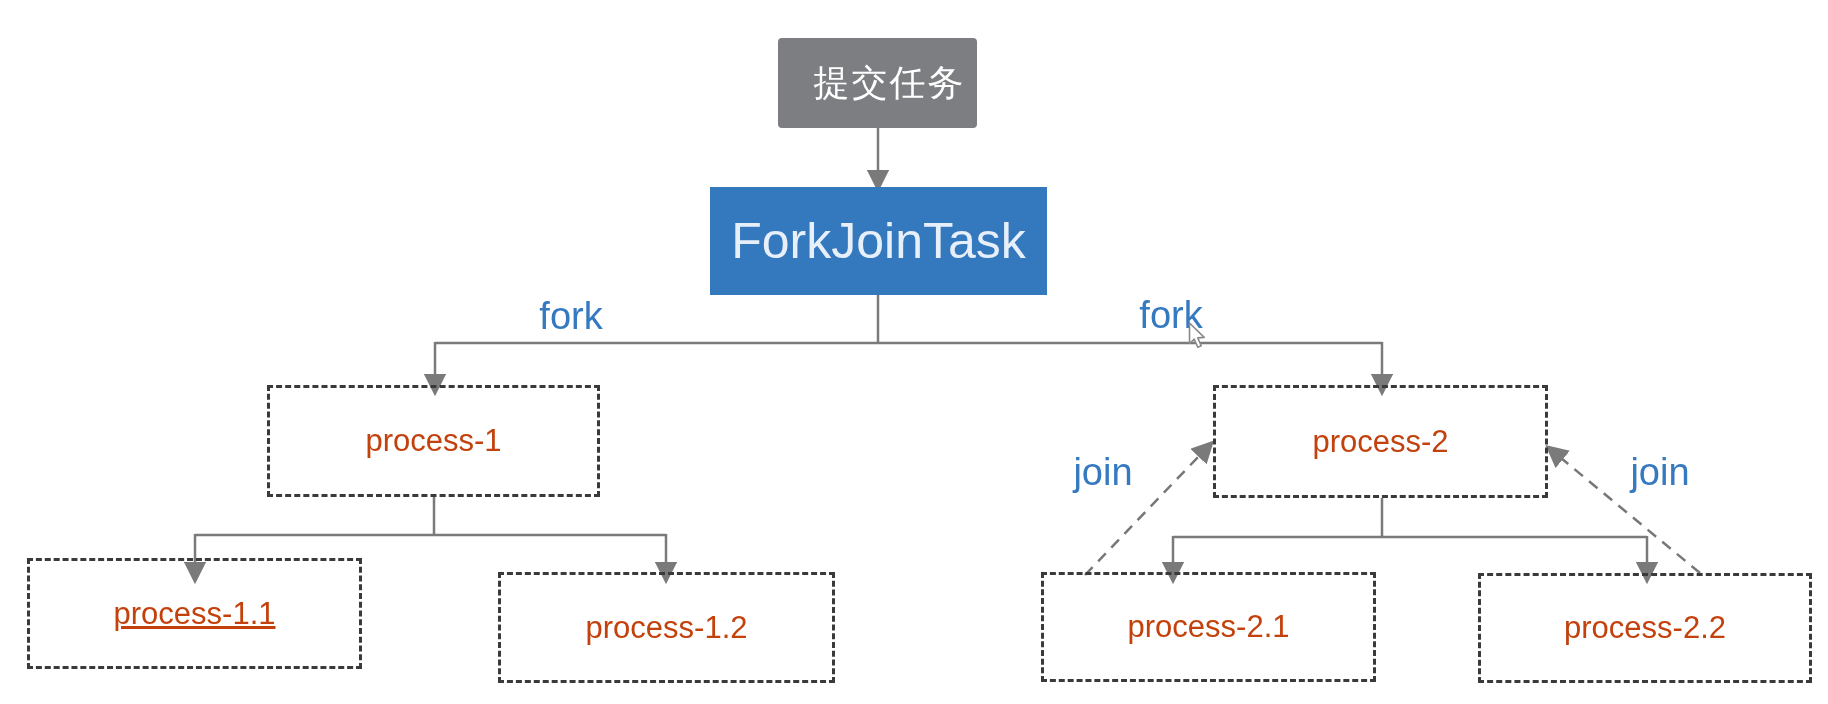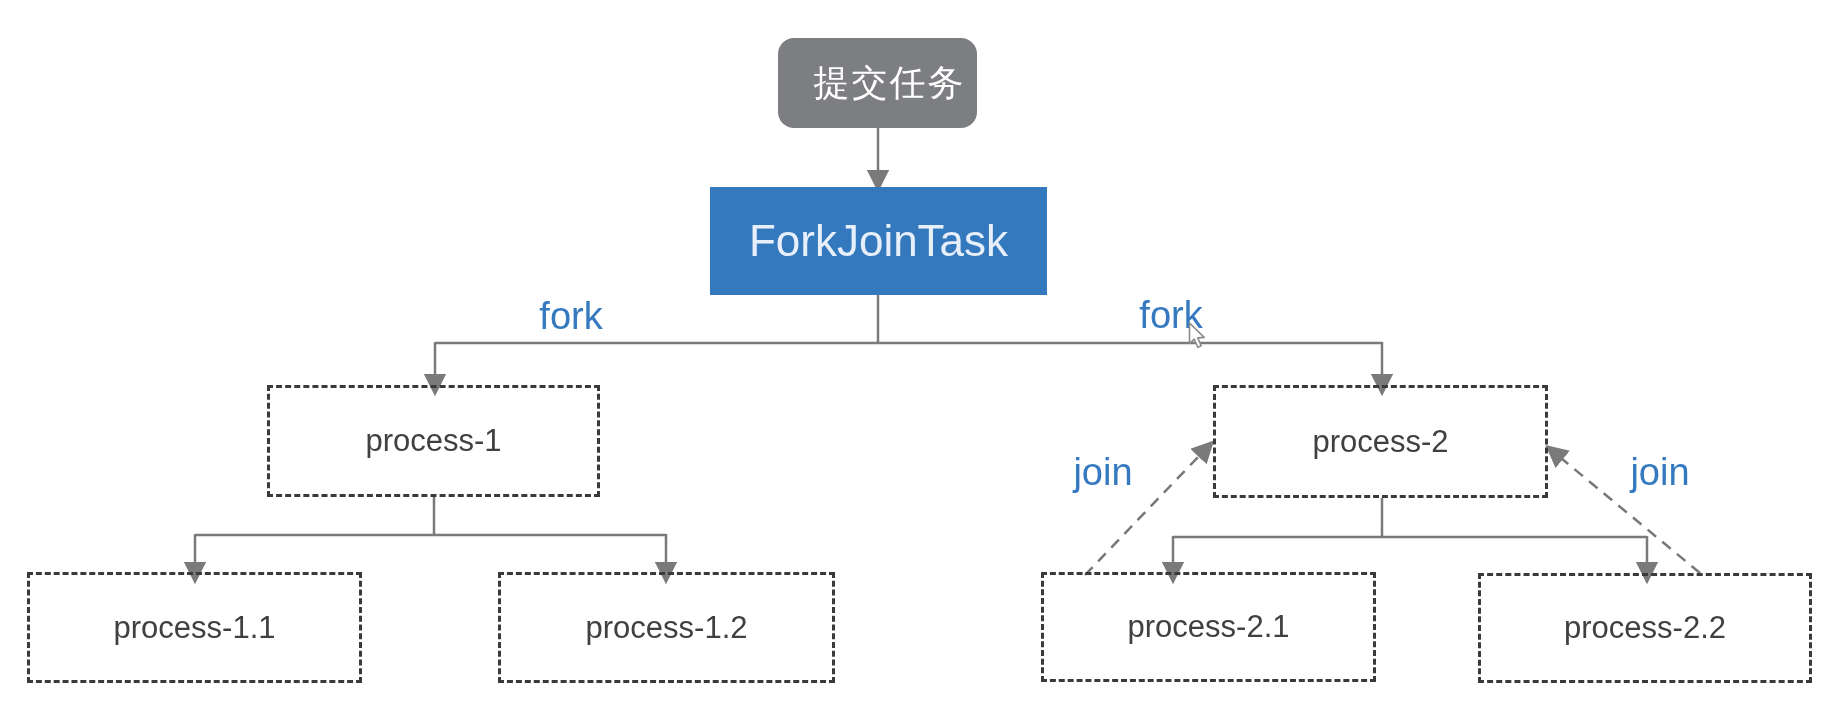--- a/index.html
+++ b/index.html
@@ -27,34 +27,34 @@
     display: flex;
     align-items: center;
     justify-content: center;
     box-sizing: border-box;
     text-align: center;
     white-space: nowrap;
   }
   .node-solid-gray {
     background: #7d7e82;
     color: #ffffff;
-    border-radius: 16px;
+    border-radius: 4px;
     font-size: 36px;
     letter-spacing: 2px;
     padding-left: 24px;
   }
   .node-solid-blue {
     background: #3478bd;
     color: #e6effa;
-    font-size: 44px;
+    font-size: 50px;
   }
   .node-dashed {
     background: transparent;
     border: 3px dashed #3a3a3a;
-    color: #404040;
+    color: #c2410c;
     font-size: 31px;
   }
   .edge-label {
     position: absolute;
     transform: translate(-50%, -50%);
     color: #3579c0;
     font-size: 38px;
     line-height: 1;
     white-space: nowrap;
   }
@@ -100,21 +100,21 @@
   </svg>
 
   <div class="node node-solid-gray" style="left:778px; top:38px; width:199px; height:90px;">提交任务</div>
 
   <div class="node node-solid-blue" style="left:710px; top:187px; width:337px; height:108px;">ForkJoinTask</div>
 
   <div class="node node-dashed" style="left:267px; top:385px; width:333px; height:112px;">process-1</div>
 
   <div class="node node-dashed" style="left:1213px; top:385px; width:335px; height:113px;">process-2</div>
 
-  <div class="node node-dashed" style="left:27px; top:572px; width:335px; height:111px;">process-1.1</div>
+  <div class="node node-dashed" style="left:27px; top:558px; width:335px; height:111px;text-decoration:underline;">process-1.1</div>
 
   <div class="node node-dashed" style="left:498px; top:572px; width:337px; height:111px;">process-1.2</div>
 
   <div class="node node-dashed" style="left:1041px; top:572px; width:335px; height:110px;">process-2.1</div>
 
   <div class="node node-dashed" style="left:1478px; top:573px; width:334px; height:110px;">process-2.2</div>
 
   <div class="edge-label" style="left:571px; top:316px;">fork</div>
 
   <div class="edge-label" style="left:1171px; top:315px;">fork</div>

